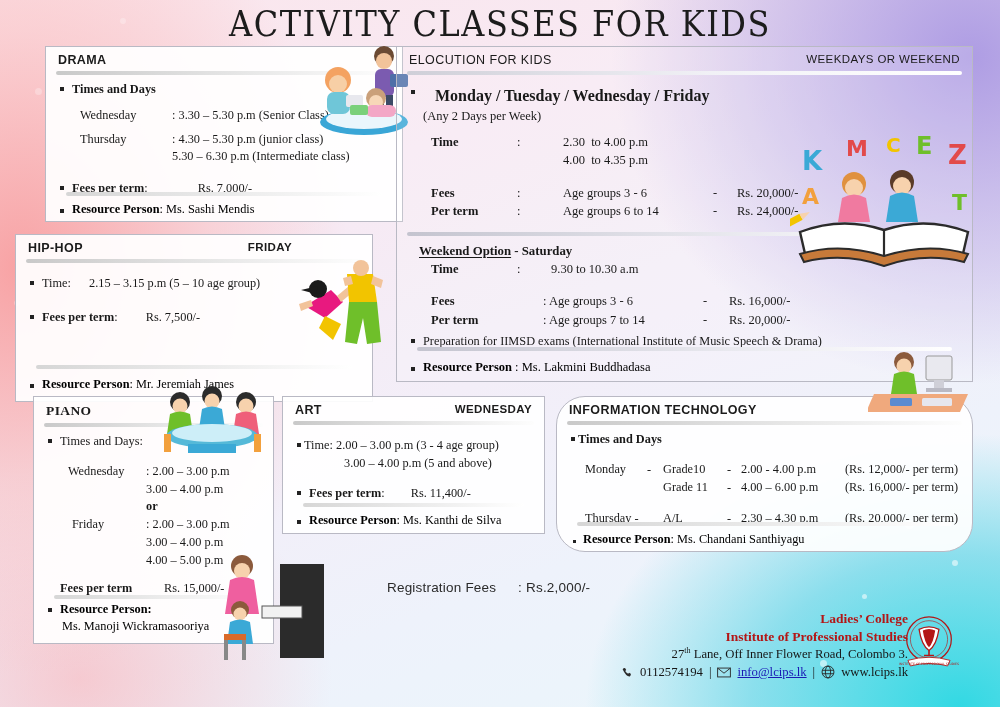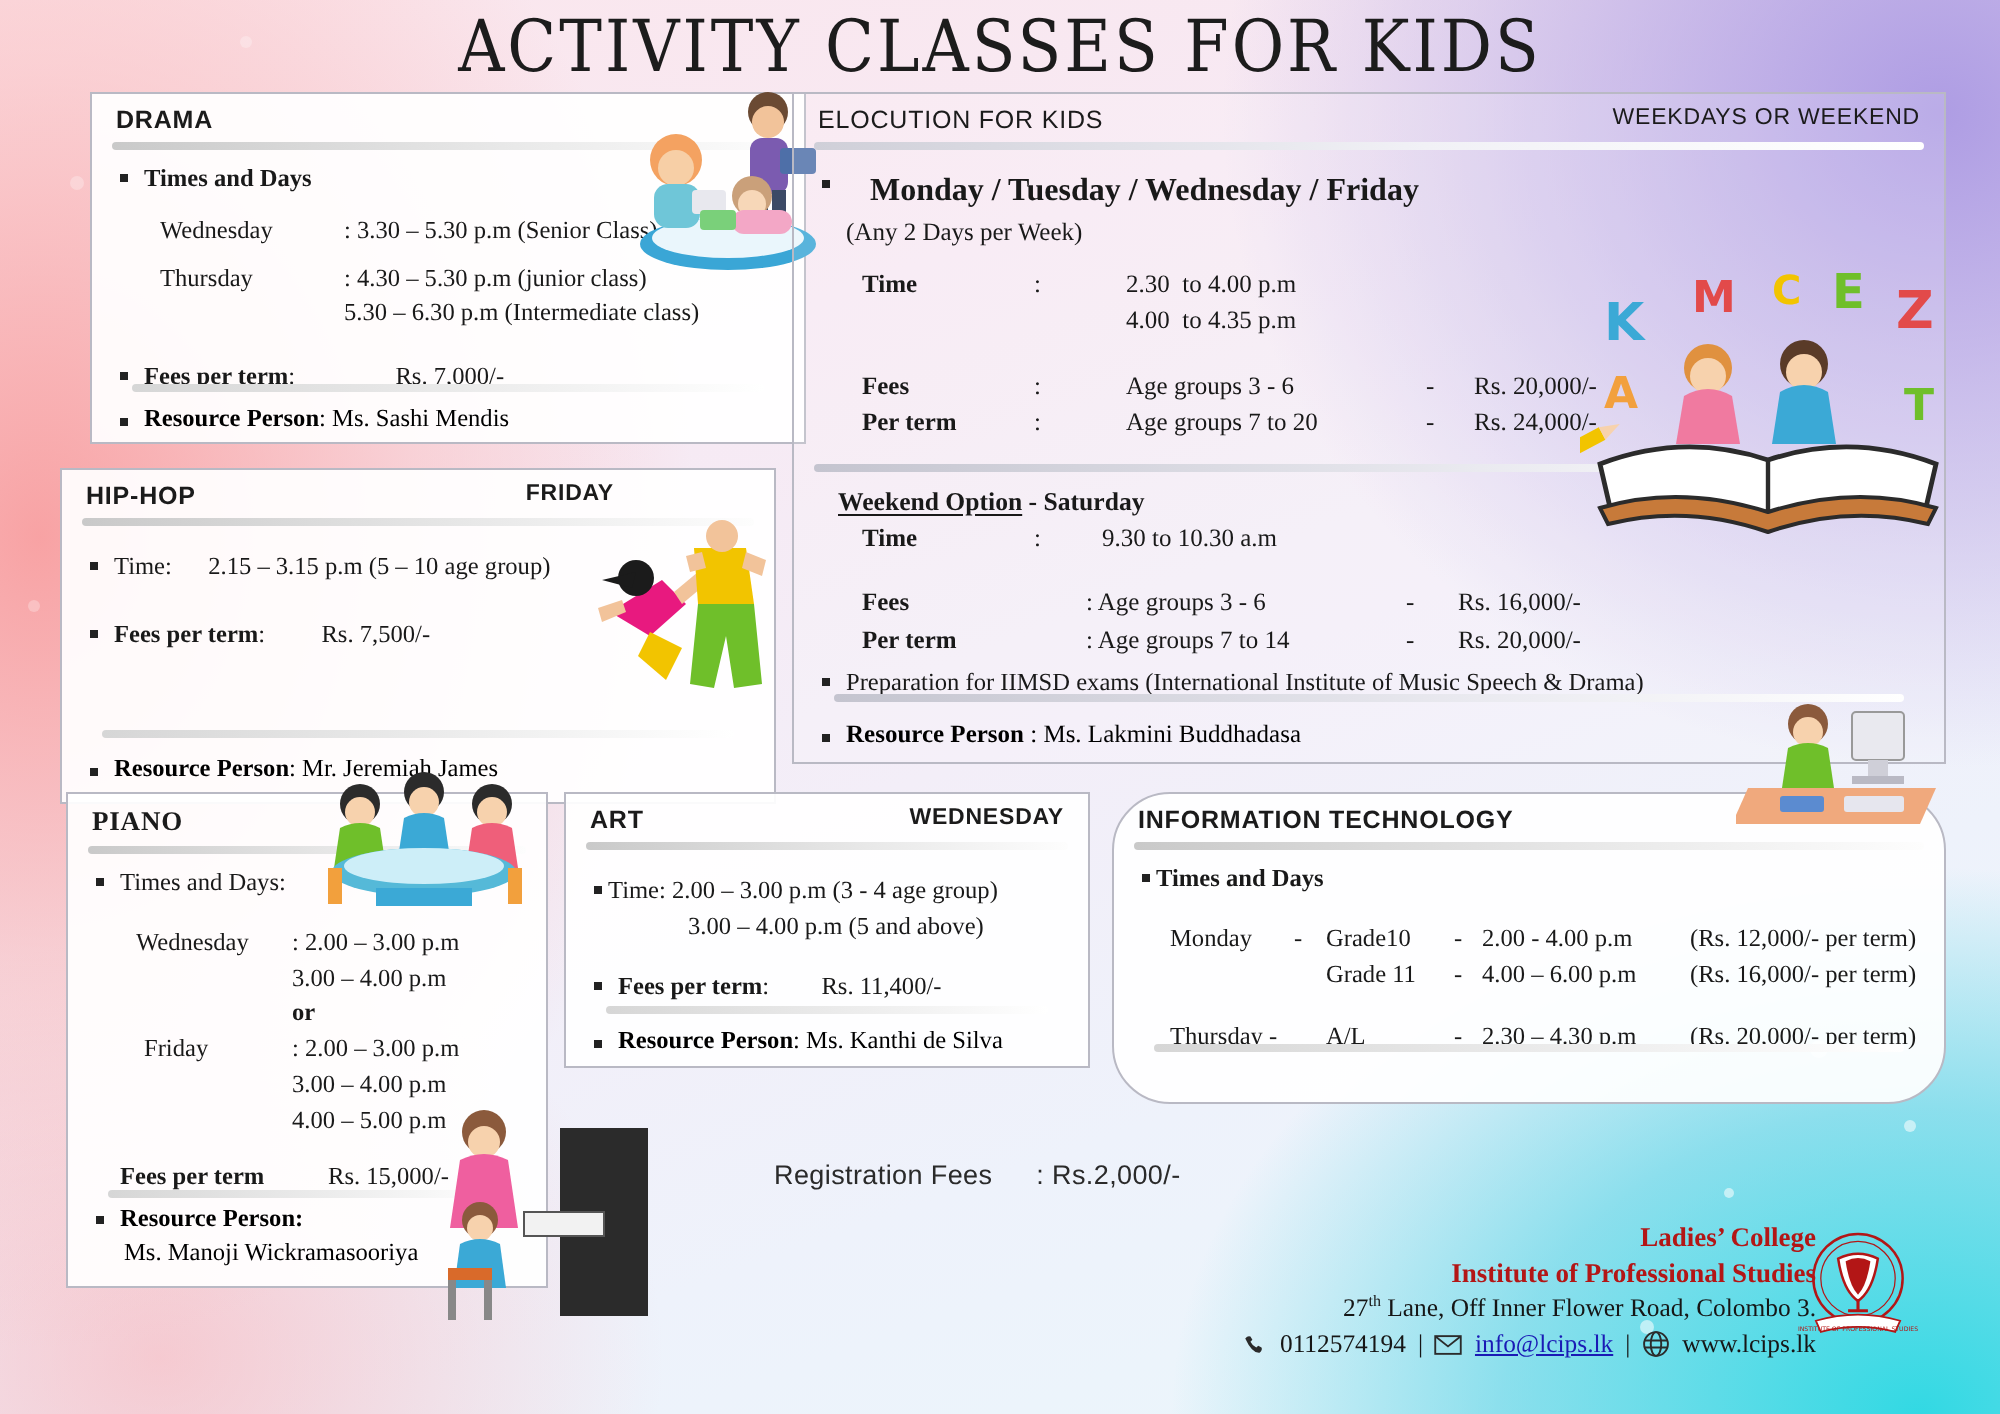--- a/index.html
+++ b/index.html
@@ -147,21 +147,21 @@
     <circle cx="32" cy="42" r="9" fill="#f7cfa6"></circle>
     <rect x="21" y="50" width="23" height="22" rx="7" fill="#6fc6d8"></rect>
     <rect x="40" y="53" width="17" height="12" rx="2" fill="#e8e8ee"></rect>
 
     <circle cx="70" cy="56" r="10" fill="#caa07a"></circle>
     <circle cx="70" cy="60" r="7" fill="#f7d7b8"></circle>
     <rect x="60" y="63" width="30" height="12" rx="6" fill="#f3a7c6"></rect>
     <rect x="44" y="63" width="18" height="10" rx="2" fill="#7ad07a"></rect>
   </svg>
 
-  <div class="card" style="left:30px;top:234px;width:358px;height:168px;">
+  <div class="card" style="left:15px;top:234px;width:358px;height:168px;">
     <div class="hdr">
       <span>HIP-HOP</span>
       <span class="right" style="margin-right:68px">FRIDAY</span>
     </div>
     <div class="rule"></div>
     <div class="body">
       <div class="gap6"></div>
       <ul class="bl">
         <li>
           <span>Time:</span>
@@ -234,21 +234,21 @@
       <div class="kv ind">
         <span class="k">Fees</span>
         <span class="c">:</span>
         <span class="v" style="padding-left:20px;width:150px">Age groups 3 - 6</span>
         <span style="width:24px">-</span>
         <span>Rs. 20,000/-</span>
       </div>
       <div class="kv ind">
         <span class="k">Per term</span>
         <span class="c">:</span>
-        <span class="v" style="padding-left:20px;width:150px">Age groups 7 to 20</span>
+        <span class="v" style="padding-left:20px;width:150px">Age groups 6 to 14</span>
         <span style="width:24px">-</span>
         <span>Rs. 24,000/-</span>
       </div>
     </div>
 
     <div class="rule soft" style="margin:8px 10px 0 10px;background:linear-gradient(90deg,#c4c4cf,#eaeaf0 60%,#fff);"></div>
 
     <div class="body" style="padding-top:6px;">
       <div style="padding-left:10px;font-size:12.8px;">
         <b class="uline">Weekend Option</b><b> - Saturday</b>
@@ -458,20 +458,27 @@
       <div class="gap14"></div>
       <div class="row" style="padding-left:16px">
         <span style="width:78px">Thursday -</span>
         <span style="width:64px">A/L</span>
         <span style="width:14px">-</span>
         <span style="width:104px">2.30 – 4.30 p.m</span>
         <span>(Rs. 20,000/- per term)</span>
       </div>
     </div>
     <div class="rule soft" style="position:absolute;left:10px;right:10px;bottom:25px;"></div>
+    <div style="position:absolute;left:12px;bottom:4px;font-size:12.3px;">
+      <span style="position:relative;padding-left:14px;display:inline-block;">
+        <span style="position:absolute;left:4px;top:8px;width:3px;height:3px;background:#222;"></span>
+        <b>Resource Person</b><span>: </span>
+        <span>Ms. Chandani Santhiyagu</span>
+      </span>
+    </div>
   </div>
 
   <svg class="ill" style="left:868px;top:350px;" width="106" height="66" viewBox="0 0 106 66">
     <circle cx="36" cy="12" r="10" fill="#8b5a3c"></circle>
       <circle cx="36" cy="16" r="7.5" fill="#f7d2ad"></circle>
     <path d="M26 24 q10 -5 20 0 l3 20 h-26 z" fill="#6fbf2a"></path>
     <rect x="58" y="6" width="26" height="24" rx="2" fill="#e9e9ef" stroke="#999"></rect>
     <rect x="66" y="30" width="10" height="8" fill="#cfcfd8"></rect>
     <rect x="58" y="38" width="26" height="4" fill="#b9b9c4"></rect>
     <path d="M6 44 l94 0 l-8 18 l-94 0 z" fill="#f0a97d"></path>

